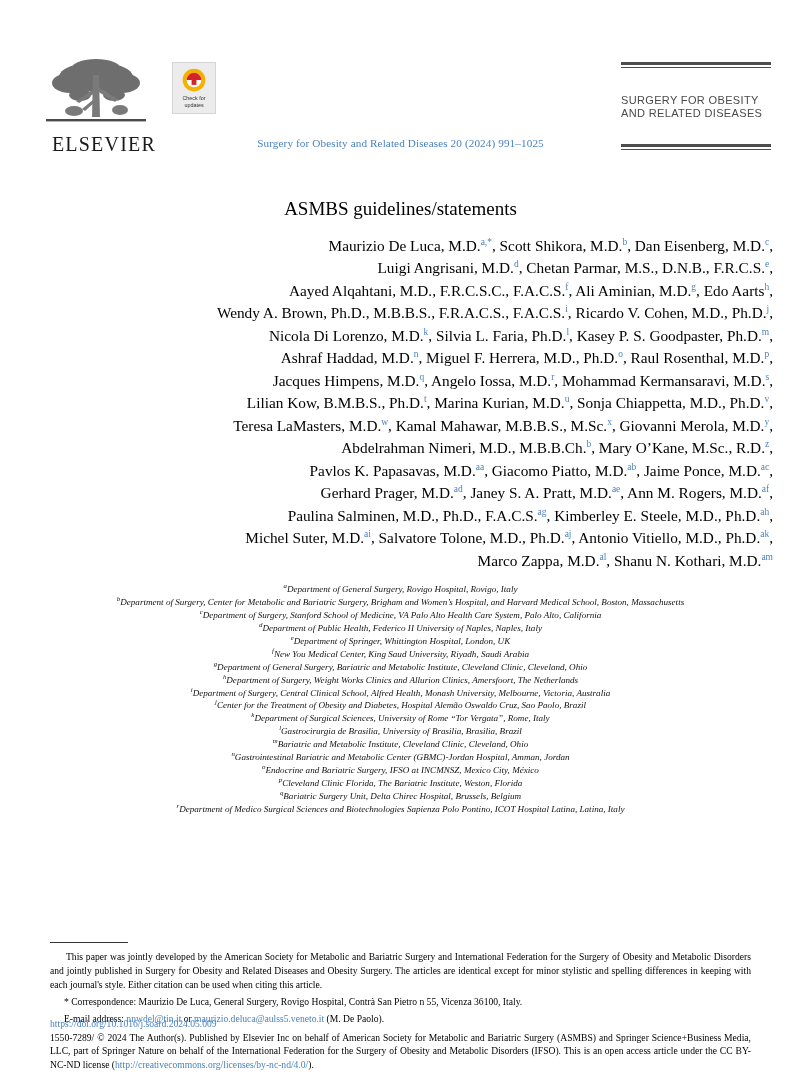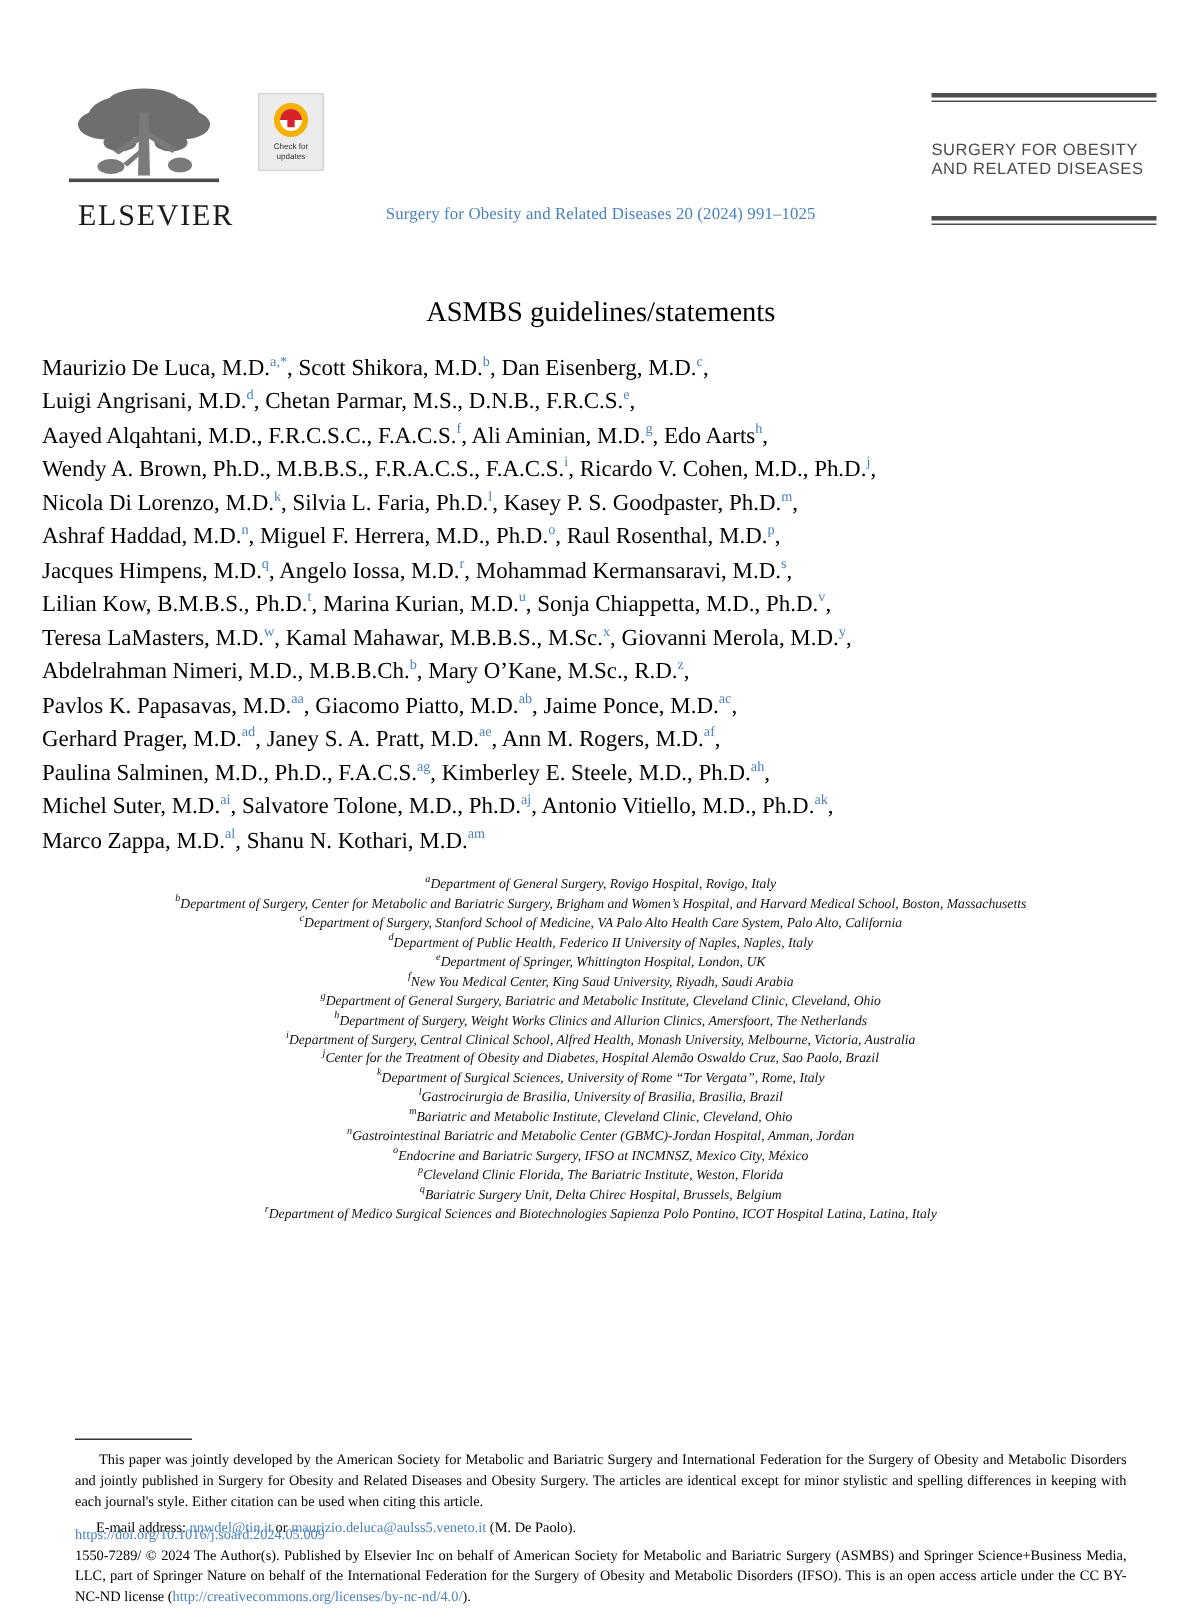--- a/index.html
+++ b/index.html
@@ -60,21 +60,21 @@
   }
   .article-title {
     text-align:center;
     font-size:23.5px;
     line-height:1.3;
     margin:18px 42px 0 42px;
     font-weight:normal;
   }
 
   .authors {
-    text-align:left;
+    text-align:right;
     font-size:15.3px;
     line-height:1.47;
     margin:15px 28px 0 28px;
   }
   .authors sup { font-size:.62em; color:#4a82bd; vertical-align:super; line-height:0; }
 
   .affiliations {
     text-align:center;
     font-style:italic;
     font-size:9.1px;
@@ -183,20 +183,21 @@
       <span class="aff-line"><sup>n</sup><span>Gastrointestinal Bariatric and Metabolic Center (GBMC)-Jordan Hospital, Amman, Jordan</span></span>
       <span class="aff-line"><sup>o</sup><span>Endocrine and Bariatric Surgery, IFSO at INCMNSZ, Mexico City, México</span></span>
       <span class="aff-line"><sup>p</sup><span>Cleveland Clinic Florida, The Bariatric Institute, Weston, Florida</span></span>
       <span class="aff-line"><sup>q</sup><span>Bariatric Surgery Unit, Delta Chirec Hospital, Brussels, Belgium</span></span>
       <span class="aff-line"><sup>r</sup><span>Department of Medico Surgical Sciences and Biotechnologies Sapienza Polo Pontino, ICOT Hospital Latina, Latina, Italy</span></span>
     </div>
 
   <div class="footnote-area">
     <div class="footnote-rule"></div>
     <p class="fn-para indent">This paper was jointly developed by the American Society for Metabolic and Bariatric Surgery and International Federation for the Surgery of Obesity and Metabolic Disorders and jointly published in Surgery for Obesity and Related Diseases and Obesity Surgery. The articles are identical except for minor stylistic and spelling differences in keeping with each journal's style. Either citation can be used when citing this article.</p>
+    <p class="fn-corr">* Correspondence: Maurizio De Luca, General Surgery, Rovigo Hospital, Contrà San Pietro n 55, Vicenza 36100, Italy.</p>
     <p class="fn-email">
       <span>E-mail address:</span>
       <a class="link" href="#">nnwdel@tin.it</a>
       <span>or</span>
       <a class="link" href="#">maurizio.deluca@aulss5.veneto.it</a>
       <span>(M. De Paolo).</span>
     </p>
   </div>
 
   <div class="copyright-block">

